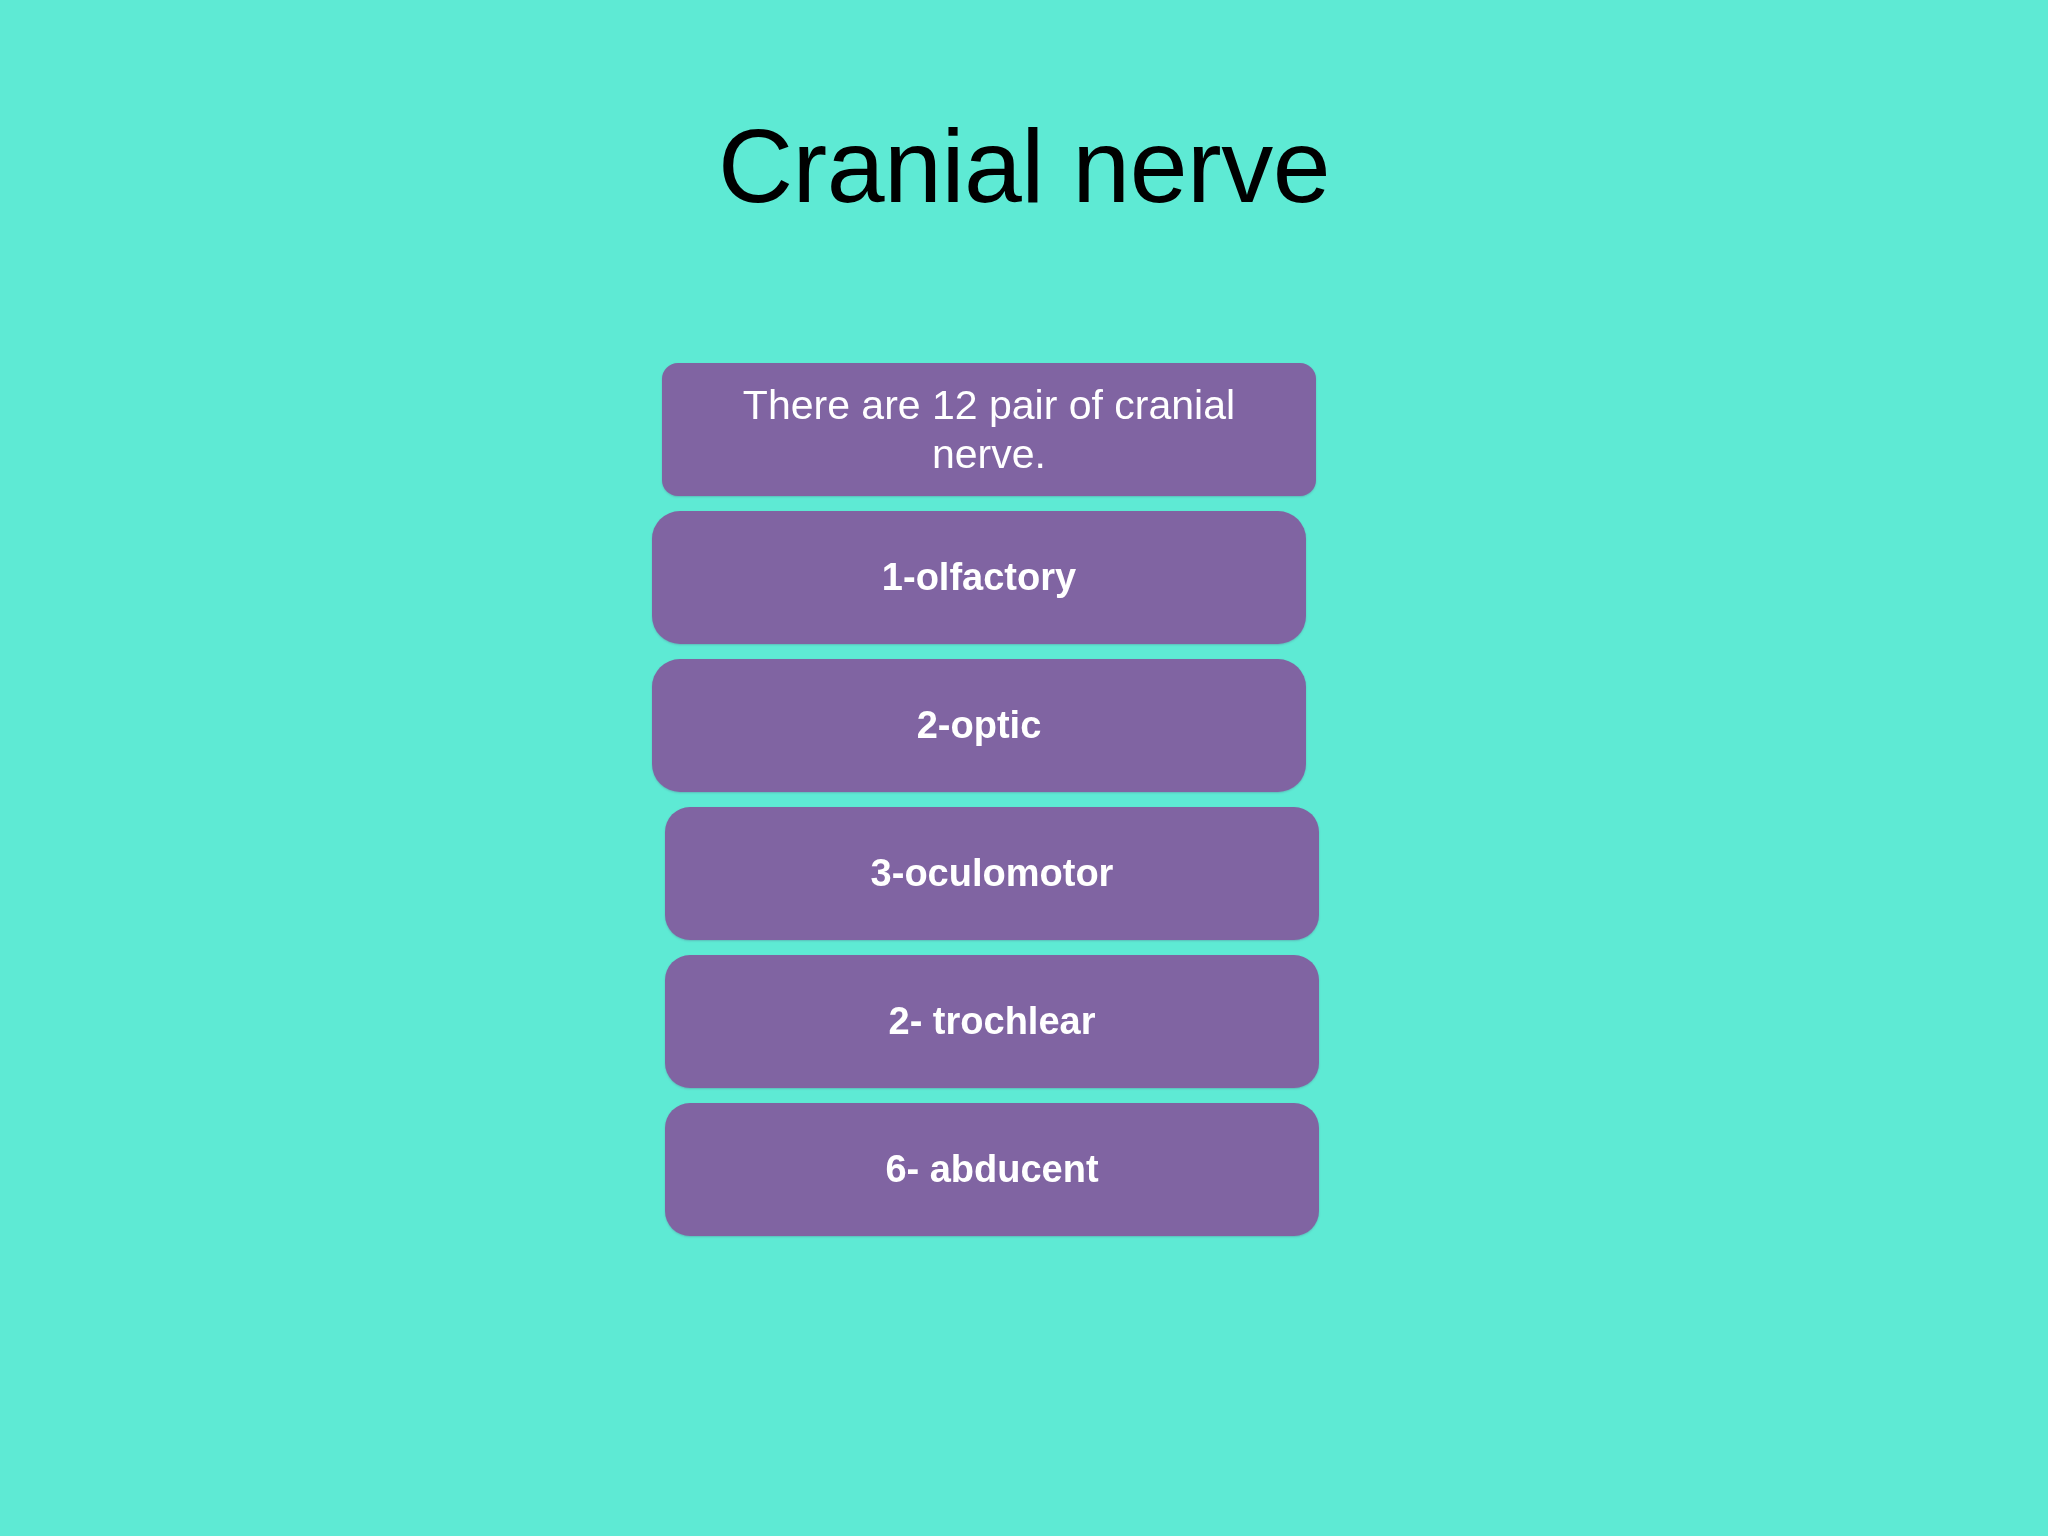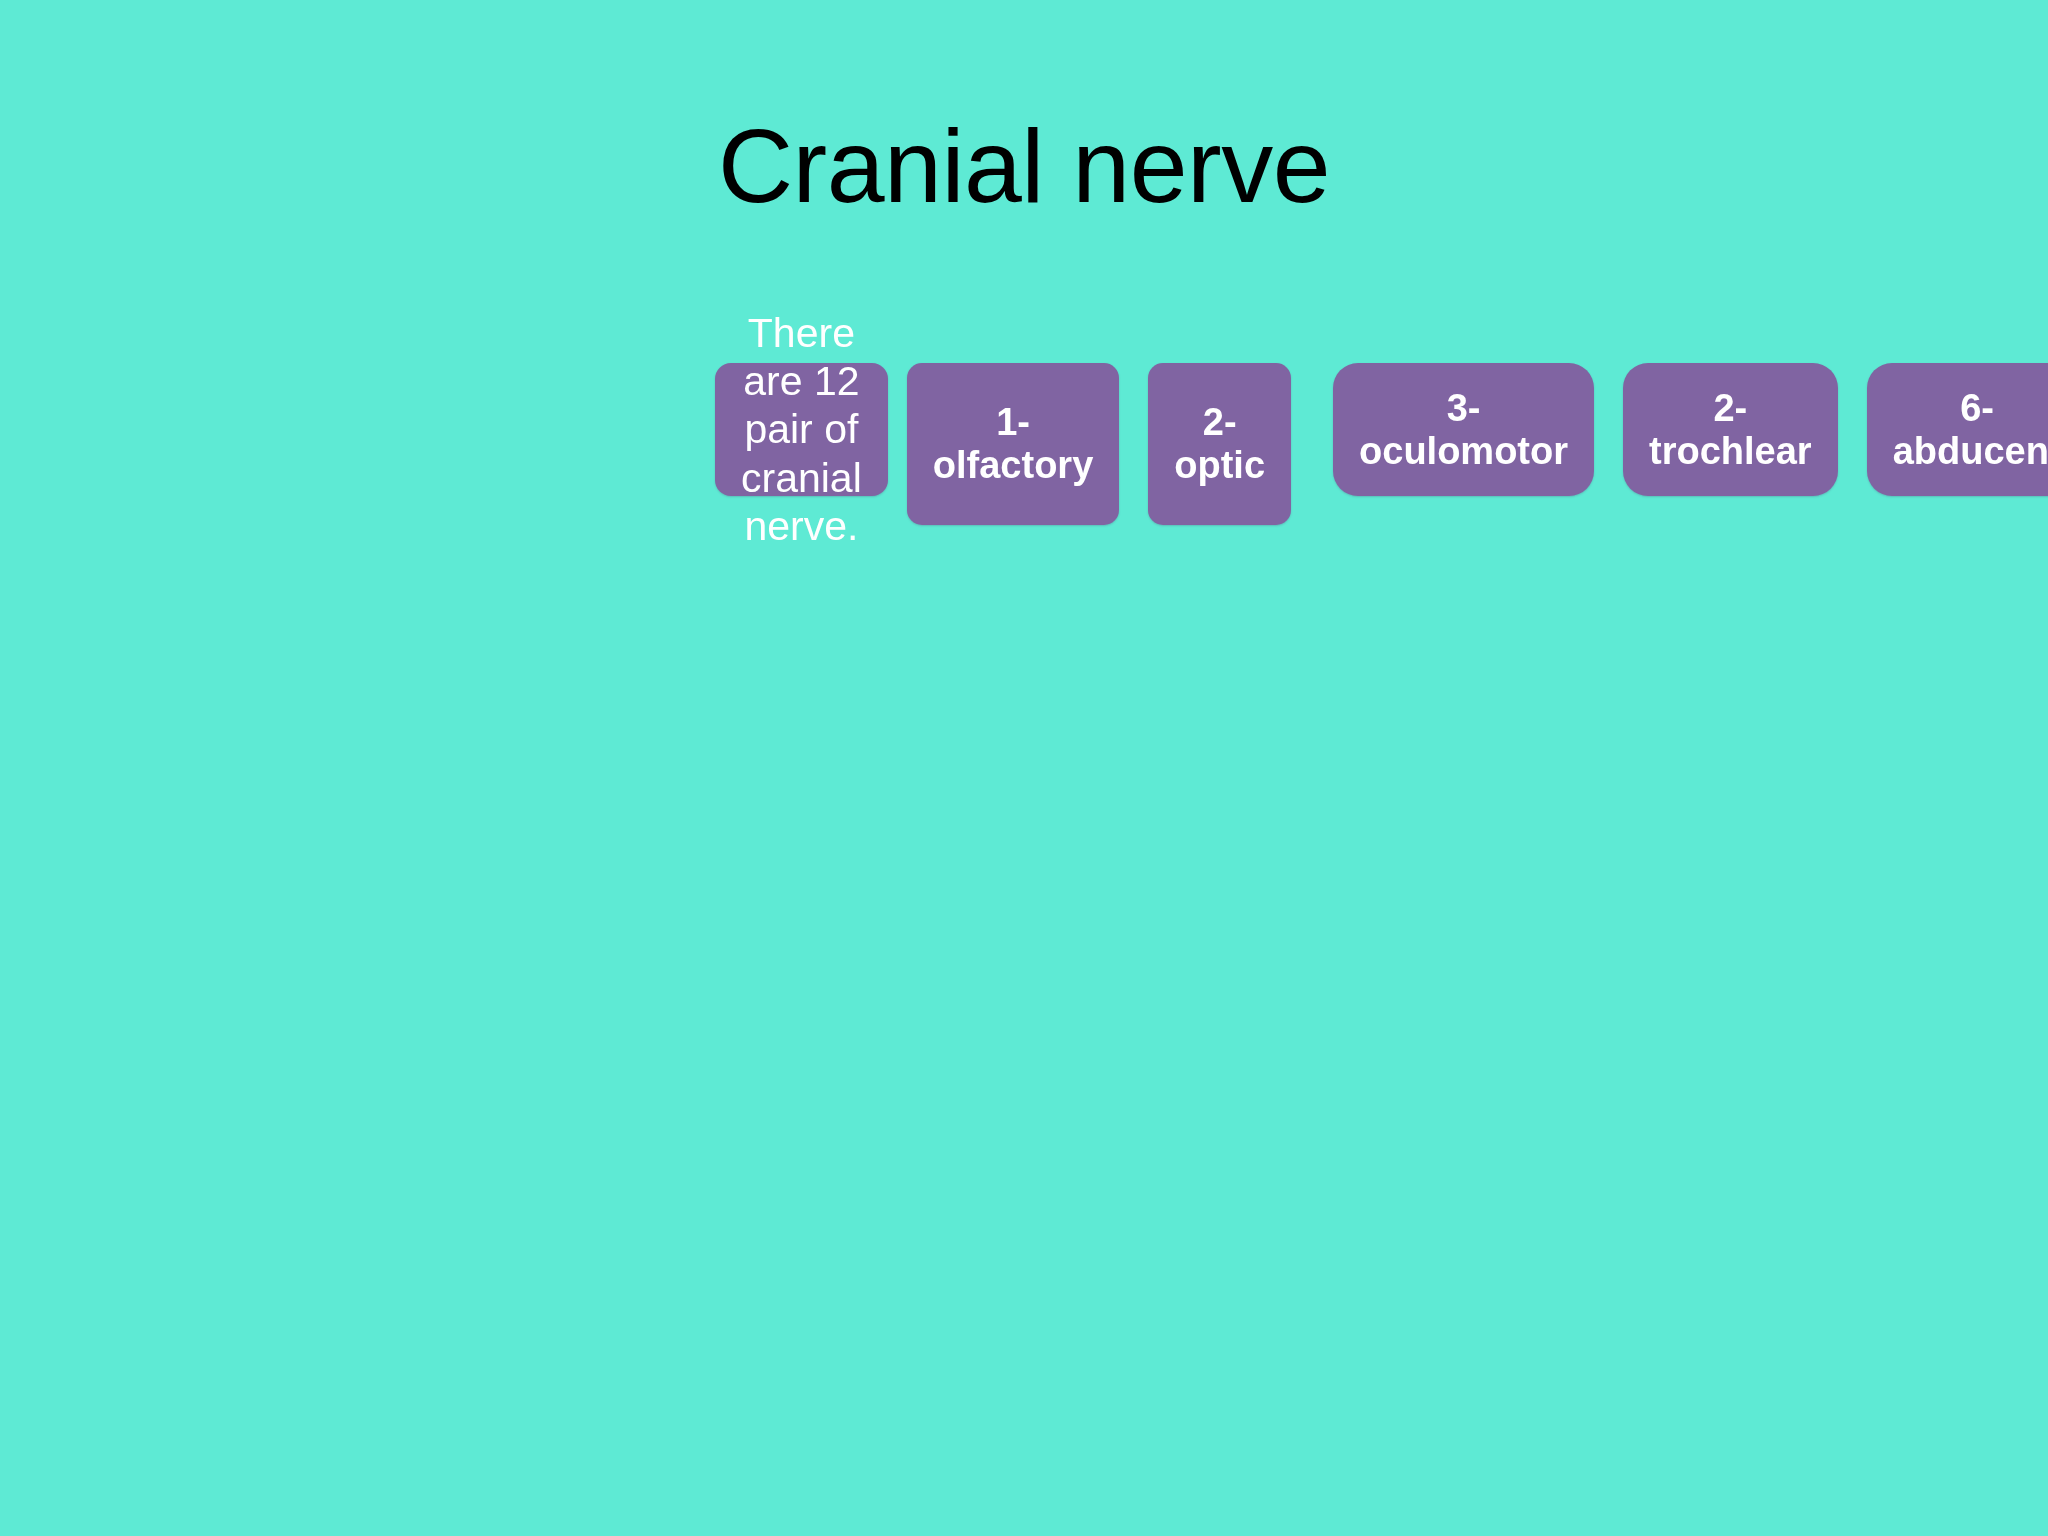--- a/index.html
+++ b/index.html
@@ -34,27 +34,27 @@
     font-weight: 400;
     line-height: 1.12;
     color: #000000;
     letter-spacing: -0.5px;
     white-space: nowrap;
   }
 
   
   .stack {
     position: absolute;
-    left: 701px;
+    left: 648px;
     top: 363px;
     width: 680px;
     height: 1014px;
     display: flex;
-    flex-direction: row;
-    gap: 3px;
+    flex-direction: column;
+    gap: 15px;
   }
 
   .chev {
     position: relative;
     border-radius: 15px;
     background: #8064a2;
     color: #ffffff;
     display: flex;
     align-items: center;
     justify-content: center;
@@ -71,24 +71,24 @@
     font-size: 41px;
     font-weight: 400;
     line-height: 1.18;
     border-radius: 16px;
   }
 
   
   .chev-a {
     margin-left: 4px;
     margin-right: 22px;
-    height: 162px;
+    height: 133px;
     font-size: 38px;
     font-weight: 700;
-    border-radius: 15px;
+    border-radius: 28px;
   }
 
   
   .chev-b {
     margin-left: 17px;
     margin-right: 9px;
     height: 133px;
     font-size: 38px;
     font-weight: 700;
     border-radius: 25px;

